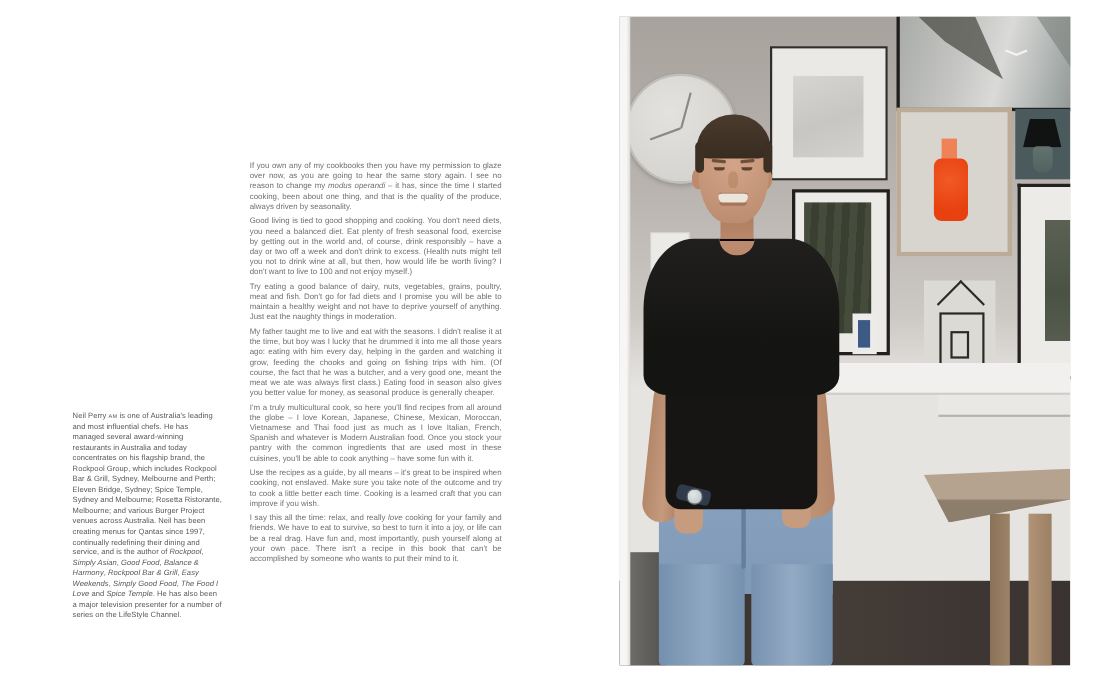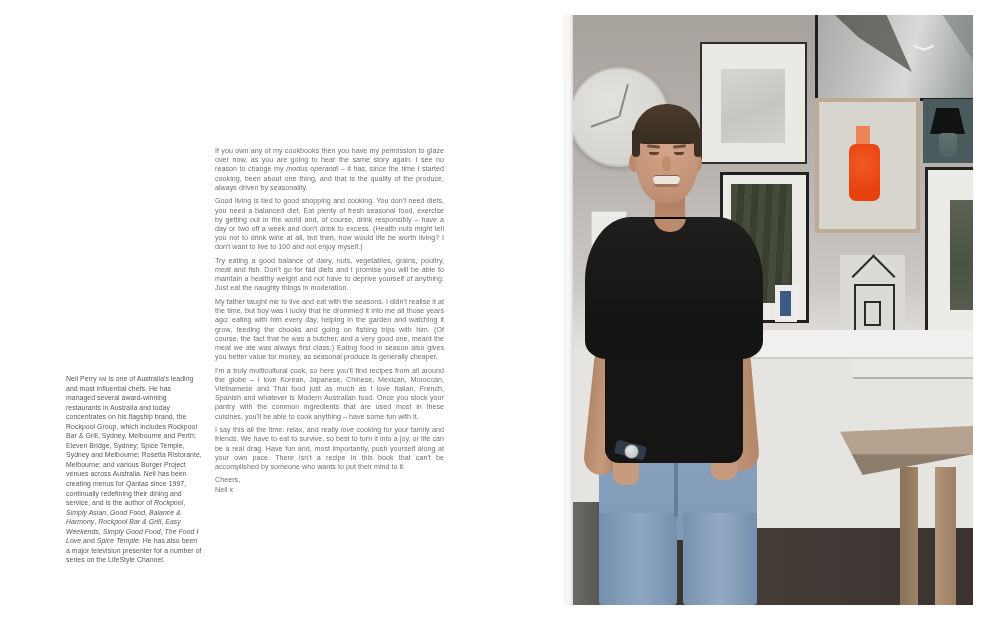--- a/index.html
+++ b/index.html
@@ -6,21 +6,21 @@
   body{
     width:1000px;height:624px;position:relative;overflow:hidden;
     background:#ffffff;font-family:"Liberation Sans",sans-serif;
   }
   
   .bio-col{
     position:absolute;left:66px;top:374px;width:136px;
     font-size:6.9px;line-height:9.55px;color:#57585a;letter-spacing:.05px;
   }
   .intro-col{
-    position:absolute;left:215px;top:147px;width:229px;
+    position:absolute;left:227px;top:147px;width:229px;
     font-size:7.15px;line-height:9.2px;color:#6e6f72;letter-spacing:.02px;
   }
   .intro-col p{margin:0 0 4.3px;text-align:justify;}
   .signoff div{line-height:9.2px;}
   .signoff{margin-top:4.3px;}
   .i{font-style:italic;}
   .sc{font-variant:small-caps;letter-spacing:.25px;}
   
   .photo{position:absolute;left:563px;top:15px;width:410px;height:590px;overflow:hidden;background:#e6e4e1;}
   .photo div{position:absolute;}
@@ -135,26 +135,23 @@
     <p id="bio" style="margin:0;"><span>Neil Perry </span><span class="sc">am</span><span> is one of Australia's leading and most influential chefs. He has managed several award-winning restaurants in Australia and today concentrates on his flagship brand, the Rockpool Group, which includes Rockpool Bar &amp; Grill, Sydney, Melbourne and Perth; Eleven Bridge, Sydney; Spice Temple, Sydney and Melbourne; Rosetta Ristorante, Melbourne; and various Burger Project venues across Australia. Neil has been creating menus for Qantas since 1997, continually redefining their dining and service, and is the author of </span><span class="i">Rockpool</span><span>, </span><span class="i">Simply Asian</span><span>, </span><span class="i">Good Food</span><span>, </span><span class="i">Balance &amp; Harmony</span><span>, </span><span class="i">Rockpool Bar &amp; Grill</span><span>, </span><span class="i">Easy Weekends</span><span>, </span><span class="i">Simply Good Food</span><span>, </span><span class="i">The Food I Love</span><span> and </span><span class="i">Spice Temple</span><span>. He has also been a major television presenter for a number of series on the LifeStyle Channel.</span></p>
   </div>
 
   <div class="intro-col" style="color: rgb(110, 111, 114);">
     <div id="paras">
         <p><span>If you own any of my cookbooks then you have my permission to glaze over now, as you are going to hear the same story again. I see no reason to change my </span><span class="i">modus operandi</span><span> – it has, since the time I started cooking, been about one thing, and that is the quality of the produce, always driven by seasonality.</span></p>
         <p><span>Good living is tied to good shopping and cooking. You don't need diets, you need a balanced diet. Eat plenty of fresh seasonal food, exercise by getting out in the world and, of course, drink responsibly – have a day or two off a week and don't drink to excess. (Health nuts might tell you not to drink wine at all, but then, how would life be worth living? I don't want to live to 100 and not enjoy myself.)</span></p>
         <p><span>Try eating a good balance of dairy, nuts, vegetables, grains, poultry, meat and fish. Don't go for fad diets and I promise you will be able to maintain a healthy weight and not have to deprive yourself of anything. Just eat the naughty things in moderation.</span></p>
         <p><span>My father taught me to live and eat with the seasons. I didn't realise it at the time, but boy was I lucky that he drummed it into me all those years ago: eating with him every day, helping in the garden and watching it grow, feeding the chooks and going on fishing trips with him. (Of course, the fact that he was a butcher, and a very good one, meant the meat we ate was always first class.) Eating food in season also gives you better value for money, as seasonal produce is generally cheaper.</span></p>
         <p><span>I'm a truly multicultural cook, so here you'll find recipes from all around the globe – I love Korean, Japanese, Chinese, Mexican, Moroccan, Vietnamese and Thai food just as much as I love Italian, French, Spanish and whatever is Modern Australian food. Once you stock your pantry with the common ingredients that are used most in these cuisines, you'll be able to cook anything – have some fun with it.</span></p>
+        <p><span>Use the recipes as a guide, by all means – it's great to be inspired when cooking, not enslaved. Make sure you take note of the outcome and try to cook a little better each time. Cooking is a learned craft that you can improve if you wish.</span></p>
         <p><span>I say this all the time: relax, and really </span><span class="i">love</span><span> cooking for your family and friends. We have to eat to survive, so best to turn it into a joy, or life can be a real drag. Have fun and, most importantly, push yourself along at your own pace. There isn't a recipe in this book that can't be accomplished by someone who wants to put their mind to it.</span></p>
       </div>
-    <div class="signoff">
-      <div>Cheers,</div>
-      <div>Neil x</div>
-    </div>
   </div>
 
   <div class="photo">
     <div class="wall-upper"></div>
 
     <div class="clock">
       <div class="hand hand-a"></div>
       <div class="hand hand-b"></div>
     </div>
 

